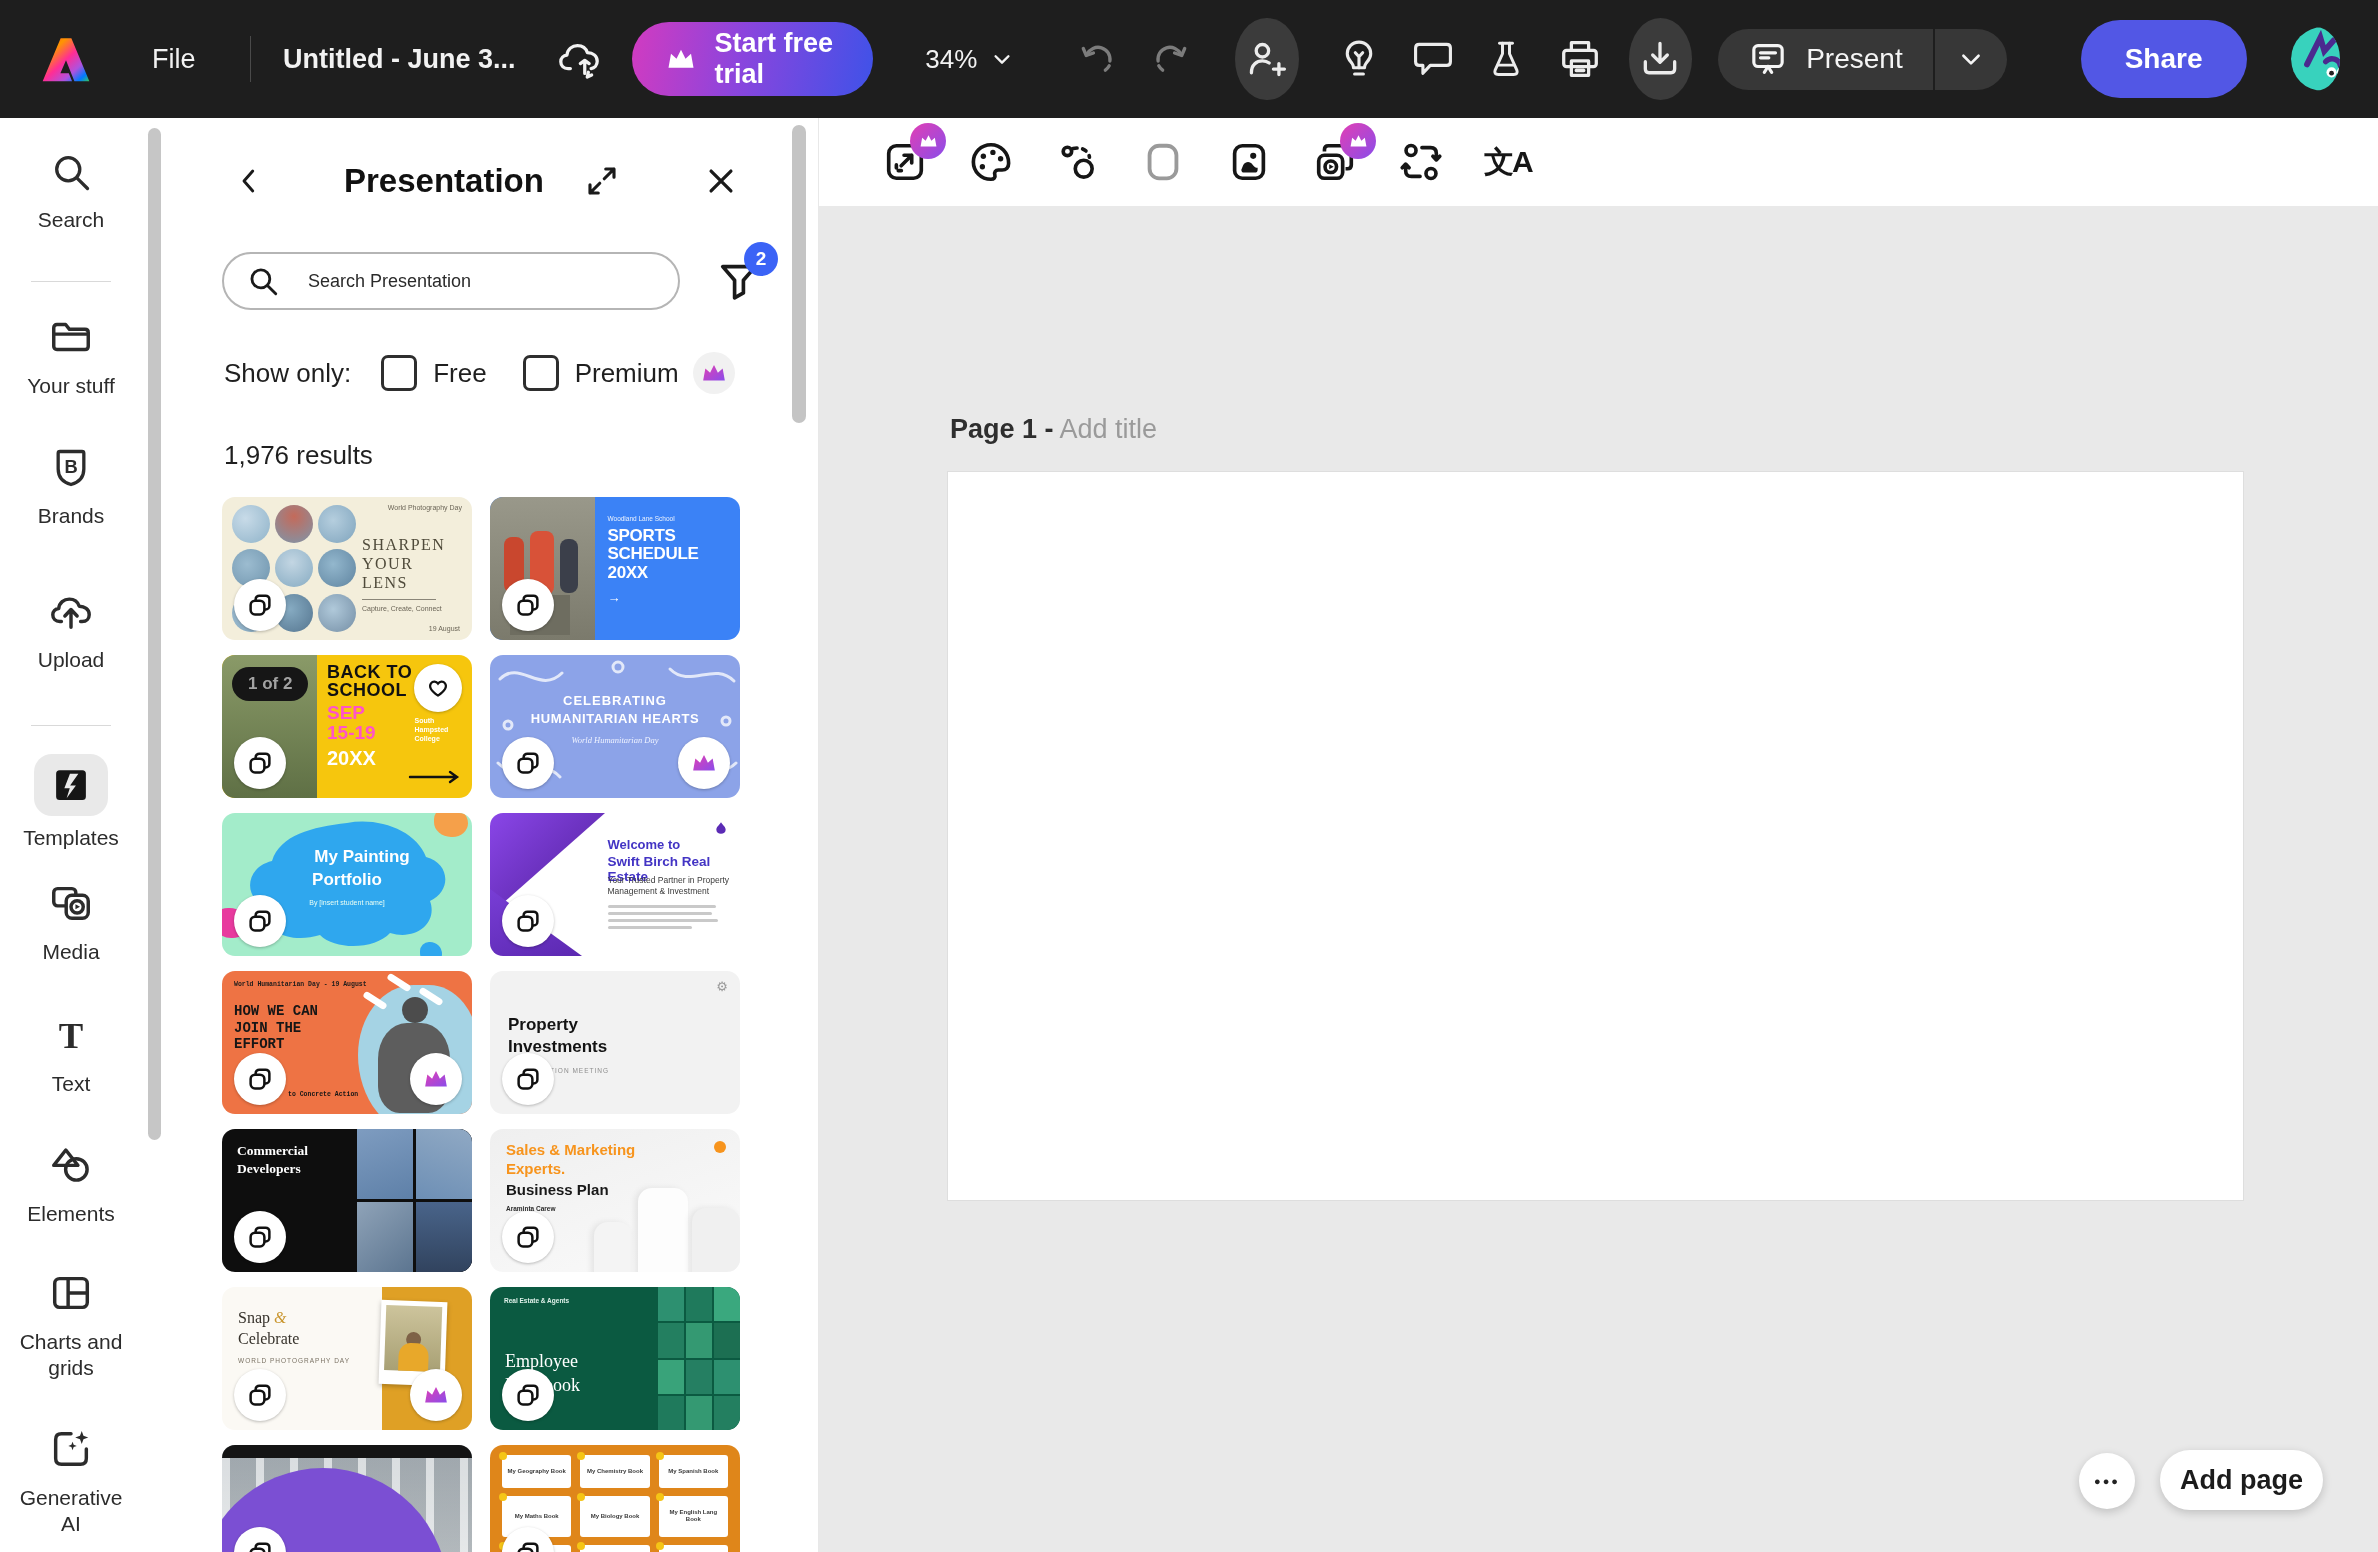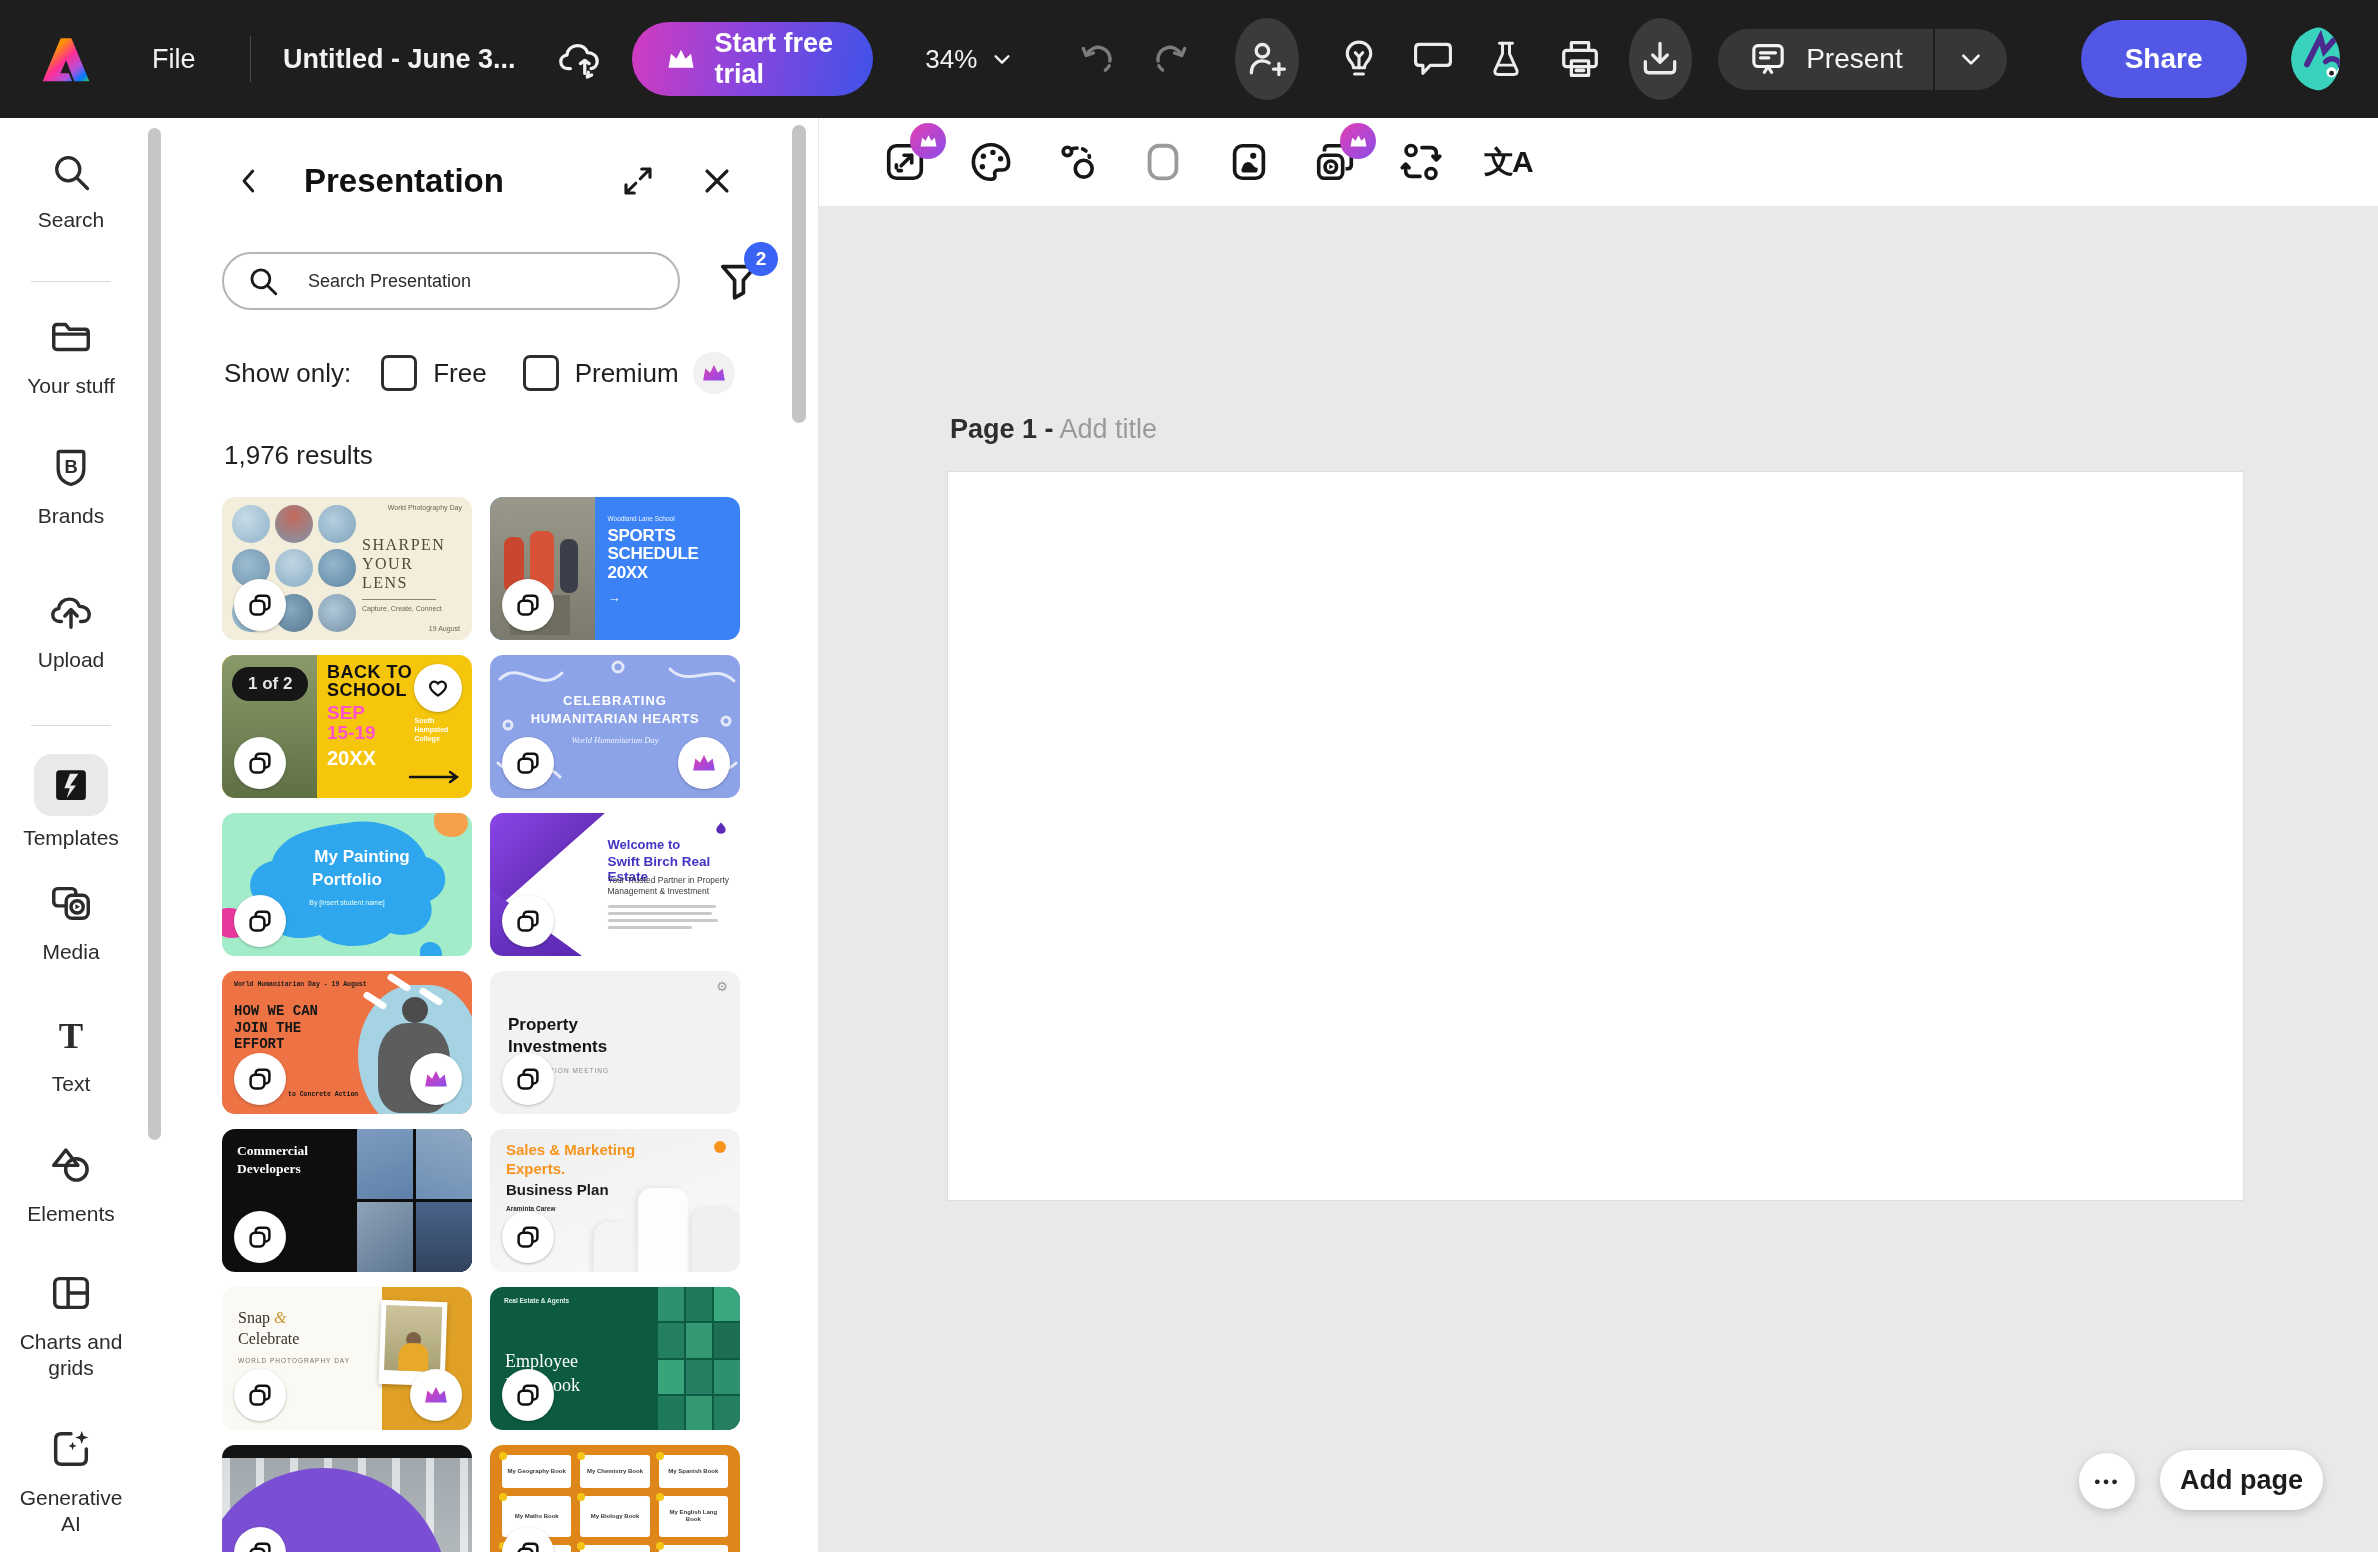--- a/index.html
+++ b/index.html
@@ -30,42 +30,42 @@
   .leftnav{position:absolute;left:0;top:118px;width:142px;height:1434px;background:#fff;z-index:30;}
   .nav-item{position:absolute;left:0;width:142px;text-align:center;color:#2c2c2c;cursor:pointer;}
   .nav-item .ic{color:#2c2c2c;}
   .nav-label{display:block;font-size:21px;margin-top:9px;line-height:1.22;}
   .nav-div{position:absolute;left:31px;width:80px;height:1px;background:#d9d9d9;}
   .tpl-box{display:inline-flex;align-items:center;justify-content:center;width:74px;height:62px;border-radius:18px;background:#e9e9e9;}
   .nav-scroll{position:absolute;left:148px;top:128px;width:13px;height:1012px;border-radius:7px;background:#c6c6c6;z-index:31;cursor:pointer;}
 
   
   .panel{position:absolute;left:168px;top:118px;width:650px;height:1434px;background:#fff;border-right:1px solid #e8e8e8;overflow:hidden;z-index:20;}
-  .panel-header{display:flex;align-items:center;margin:44px 84px 0 66px;}
+  .panel-header{display:flex;align-items:center;margin:44px 84px 0 66px;gap:40px;}
   .p-back{color:#1a1a1a;cursor:pointer;}
   .p-title{font-size:33px;font-weight:700;color:#111;margin-left:40px;}
   .p-expand{margin-left:auto;color:#1a1a1a;cursor:pointer;}
   .p-close{margin-left:44px;color:#1a1a1a;cursor:pointer;}
   .search-row{display:flex;align-items:center;margin:52px 56px 0 54px;}
   .search-box{flex:1;display:flex;align-items:center;height:58px;border:2px solid #b5b5b5;border-radius:30px;padding:0 22px;box-sizing:border-box;background:#fff;}
   .search-box input{border:none;outline:none;font-size:18px;margin-left:26px;width:100%;font-family:"Liberation Sans",sans-serif;color:#222;background:transparent;}
   .search-box input::placeholder{color:#2b2b2b;opacity:1;}
   .filter-btn{position:relative;margin-left:36px;color:#1a1a1a;cursor:pointer;}
   .filter-badge{position:absolute;top:-16px;right:-16px;width:34px;height:34px;border-radius:50%;background:#3b63f6;color:#fff;font-size:19px;font-weight:700;display:flex;align-items:center;justify-content:center;}
   .showonly-row{display:flex;align-items:center;margin:42px 0 0 56px;font-size:26px;color:#1f1f1f;}
   .cbx{width:30px;height:30px;border:3px solid #2e2e2e;border-radius:7px;background:#fff;cursor:pointer;}
   .cb-label{margin-left:16px;}
   .prem-crown{margin-left:14px;width:42px;height:42px;border-radius:50%;background:#f1f1f1;display:flex;align-items:center;justify-content:center;}
   .results{margin:46px 0 0 56px;font-size:26px;color:#1f1f1f;}
   .grid{margin:26px 0 0 54px;width:520px;display:grid;grid-template-columns:250px 250px;gap:15px 18px;}
   .card{position:relative;width:250px;height:143px;border-radius:13px;overflow:hidden;cursor:pointer;background:#eee;}
   .pages-btn{position:absolute;left:12px;bottom:9px;width:52px;height:52px;border-radius:50%;background:#fff;display:flex;align-items:center;justify-content:center;box-shadow:0 1px 3px rgba(0,0,0,.25);z-index:6;}
   .crown-badge{position:absolute;right:10px;bottom:9px;width:52px;height:52px;border-radius:50%;background:#fff;display:flex;align-items:center;justify-content:center;box-shadow:0 1px 3px rgba(0,0,0,.25);z-index:6;}
   .heart-badge{position:absolute;right:10px;top:9px;width:48px;height:48px;border-radius:50%;background:#fff;display:flex;align-items:center;justify-content:center;box-shadow:0 1px 3px rgba(0,0,0,.25);z-index:6;color:#111;}
-  .badge-1of2{position:absolute;left:10px;top:12px;background:#161616;color:#e5e5e5;font-size:17px;font-weight:700;border-radius:20px;padding:7px 16px;z-index:6;}
+  .badge-1of2{position:absolute;left:10px;top:12px;background:#161616;color:#a3a3a3;font-size:17px;font-weight:700;border-radius:20px;padding:7px 16px;z-index:6;}
   .panel-scroll{position:absolute;left:792px;top:125px;width:14px;height:298px;border-radius:8px;background:#c4c4c4;z-index:35;cursor:pointer;}
 
   
   .t1{background:#f3eedb;}
   .t1 .circles{position:absolute;left:10px;top:8px;width:128px;height:128px;display:grid;grid-template-columns:repeat(3,38px);gap:5px;}
   .t1 .circles div{width:38px;height:38px;border-radius:50%;}
   .t1 .kicker{position:absolute;right:10px;top:7px;font-size:7px;color:#6b6557;}
   .t1 .block{position:absolute;right:14px;top:38px;width:96px;color:#4f4a3a;}
   .t1 .big{font-size:16px;letter-spacing:1.5px;line-height:1.2;font-family:"Liberation Serif",serif;}
   .t1 .rule{width:74px;height:1px;background:#8a8578;margin:6px 0 5px;}

